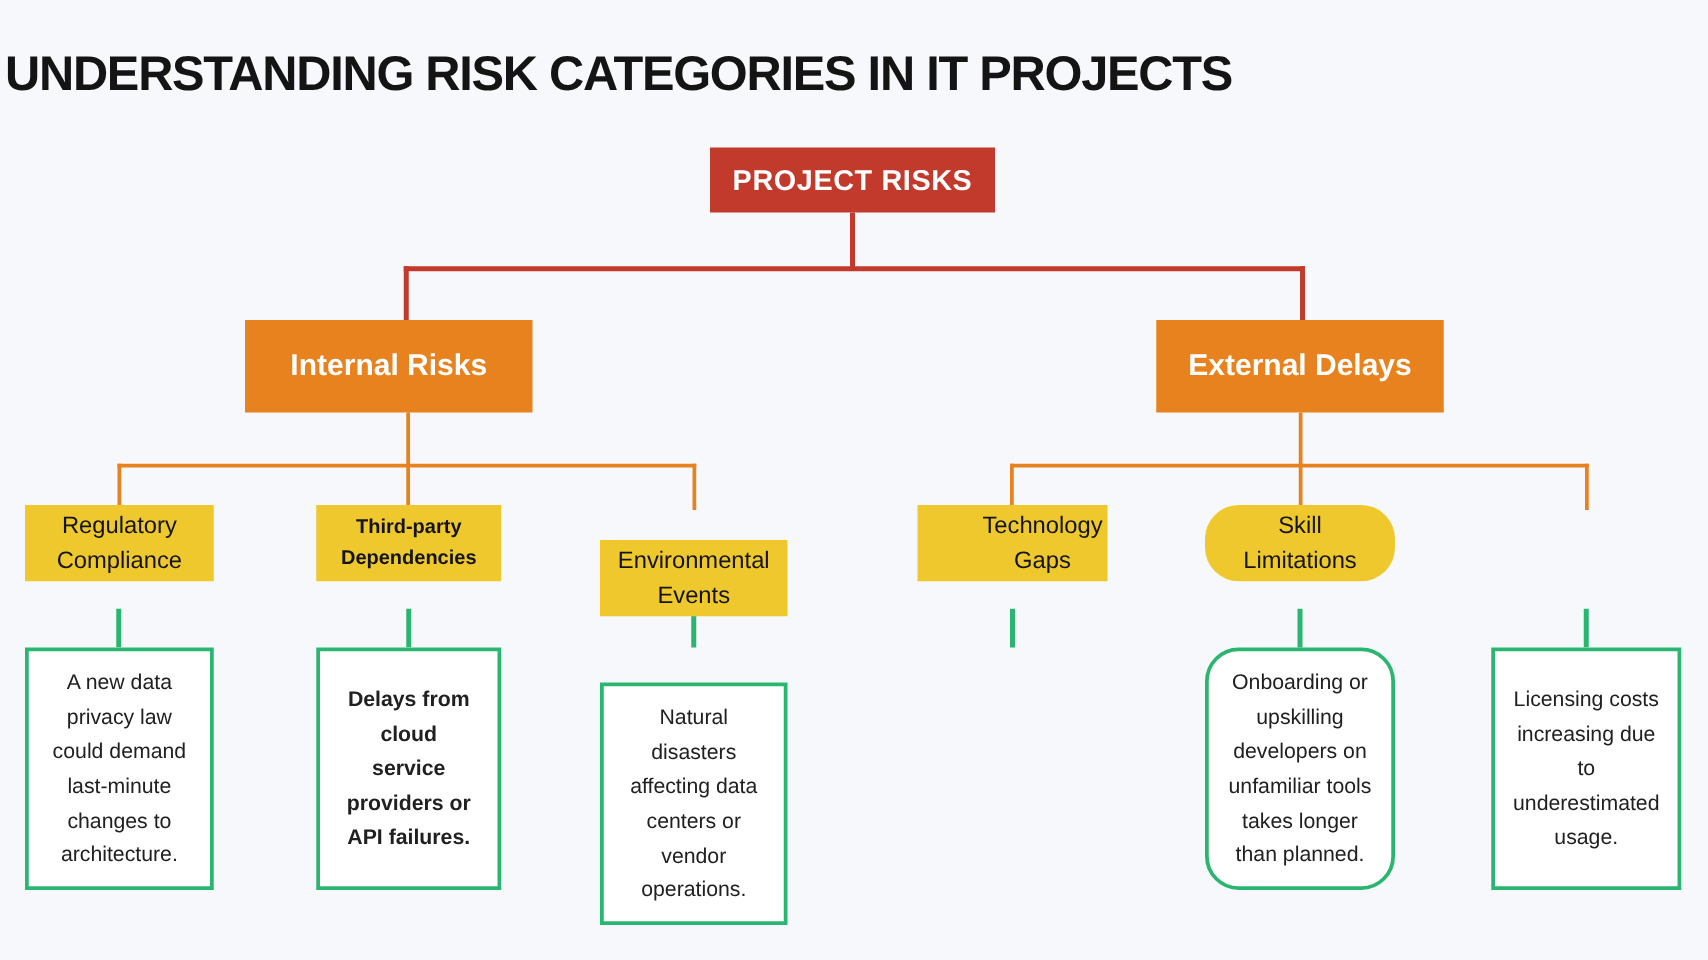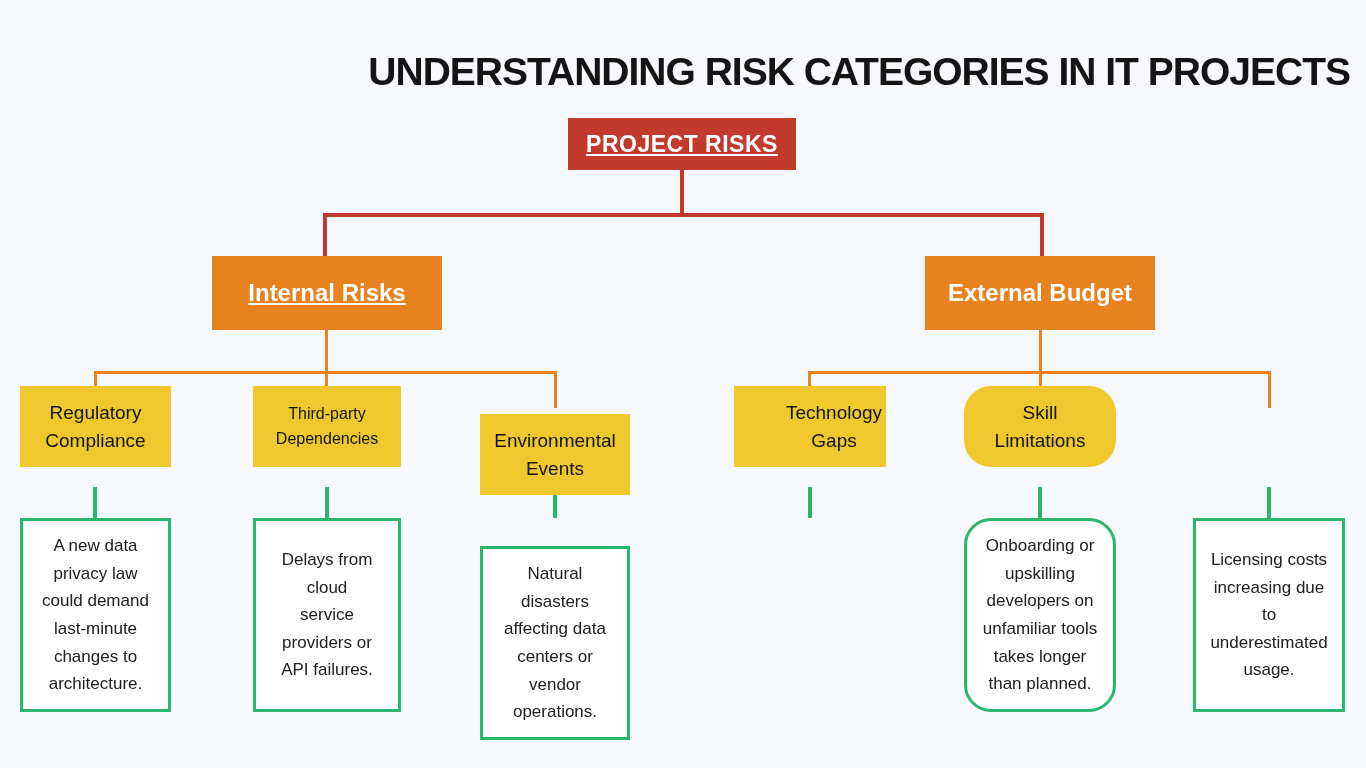--- a/index.html
+++ b/index.html
@@ -15,22 +15,22 @@
     position: relative;
     width: 1366px;
     height: 768px;
     background: var(--background, #f7f8fc);
   }
   .title {
     position: absolute;
     left: 0;
     right: 0;
     top: 34px;
-    margin: 16px;
-    text-align: right;
+    margin: 4px;
+    text-align: left;
     font-size: 39px;
     font-weight: bold;
     letter-spacing: -1px;
     color: var(--text-dark, #141414);
   }
 
   
   .conn { position: absolute; box-sizing: border-box; }
   .red-stem    { left: 680px; top: 170px; width: 4px;  height: 45px; background: var(--root-box); }
   .red-rail    { left: 323px; top: 213px; width: 721px; height: 47px;
@@ -55,53 +55,53 @@
     display: flex;
     align-items: center;
     justify-content: center;
     text-align: center;
     box-sizing: border-box;
   }
   .root-box {
     left: 568px; top: 118px; width: 228px; height: 52px;
     background: var(--root-box);
     color: var(--text-light, #fff);
-    font-size: 23px; font-weight: bold; letter-spacing: 0.5px; text-decoration: underline;
+    font-size: 23px; font-weight: bold; letter-spacing: 0.5px;
   }
   .branch-box {
     top: 256px; width: 230px; height: 74px;
     background: var(--branch-box);
     color: var(--text-light, #fff);
     font-size: 24px; font-weight: bold;
   }
-  .branch-internal { left: 212px; text-decoration: underline; }
+  .branch-internal { left: 196px; }
   .branch-external { left: 925px; }
 
   .leaf-box {
-    top: 386px; height: 81px;
+    top: 404px; height: 61px;
     background: var(--leaf-box);
     color: var(--text-dark, #1a1a1a);
     font-size: 19px; line-height: 1.45;
     white-space: pre-line;
   }
   .leaf-small { font-size: 16px; line-height: 1.55; }
 
   .desc-box {
     top: 518px; height: 194px;
     background: #ffffff;
     border: 3px solid var(--desc-border);
     color: #202020;
     font-size: 17px; line-height: 1.62;
     white-space: pre-line;
     padding: 0 2px;
   }
 
   
   .col-1 { left: 20px;   width: 151px; }
-  .col-2 { left: 253px;  width: 148px; }
+  .col-2 { left: 253px;  width: 148px; font-weight: bold; }
   .col-3 { left: 480px;  width: 150px; margin-top: 28px; }
   .col-4 { left: 734px;  width: 152px; padding-left: 48px; }
   .col-5 { left: 964px;  width: 152px; border-radius: 27px; }
   .col-6 { left: 1193px; width: 152px; }
 </style>
 </head>
 <body>
 
 <div class="canvas">
 
@@ -116,21 +116,21 @@
   <div class="conn green-stem gs-1"></div>
   <div class="conn green-stem gs-2"></div>
   <div class="conn green-stem gs-3"></div>
   <div class="conn green-stem gs-4"></div>
   <div class="conn green-stem gs-5"></div>
   <div class="conn green-stem gs-6"></div>
 
   <div class="box root-box">PROJECT RISKS</div>
 
   <div class="box branch-box branch-internal">Internal Risks</div>
-  <div class="box branch-box branch-external">External Budget</div>
+  <div class="box branch-box branch-external">External Delays</div>
 
   <div class="box leaf-box col-1">Regulatory
 Compliance</div>
   <div class="box leaf-box leaf-small col-2">Third-party
 Dependencies</div>
   <div class="box leaf-box col-3">Environmental
 Events</div>
 
   <div class="box leaf-box col-4">Technology
 Gaps</div>

